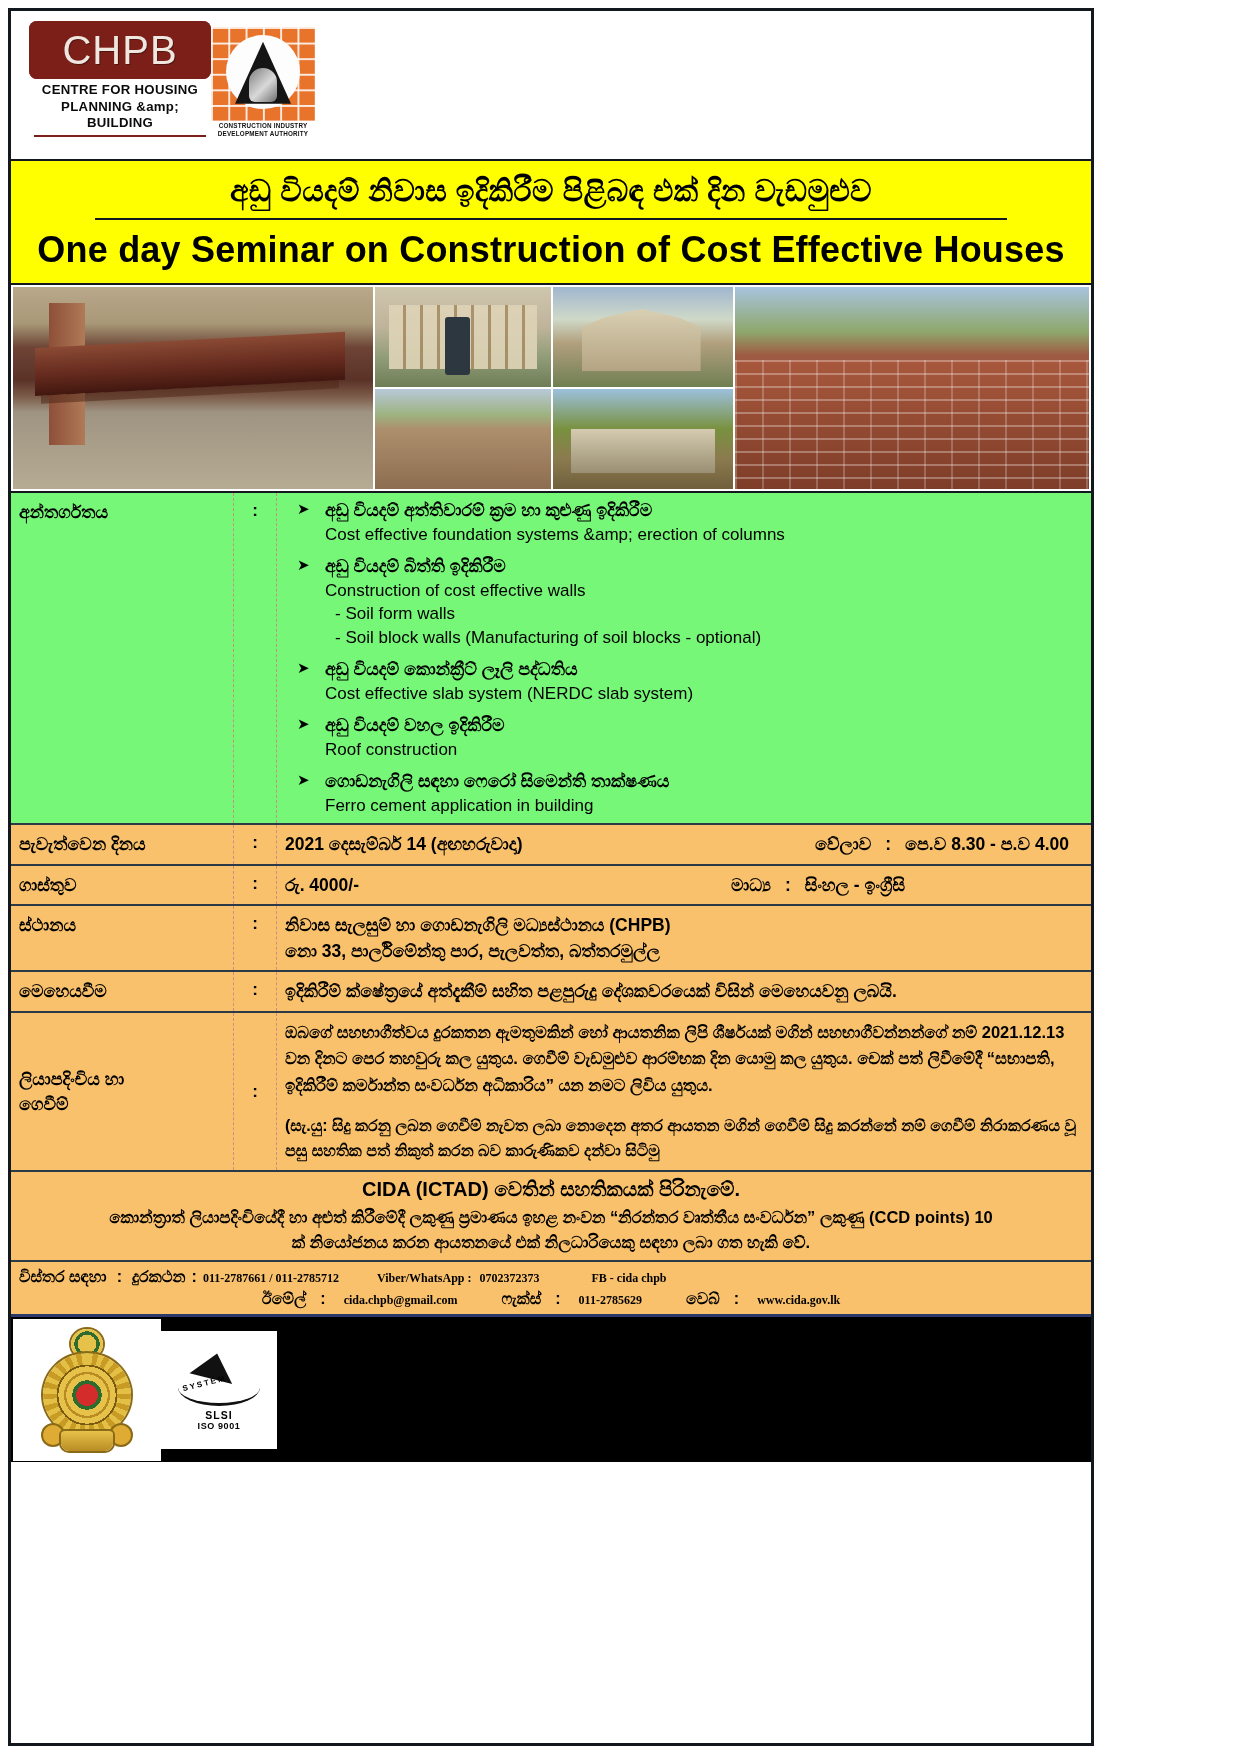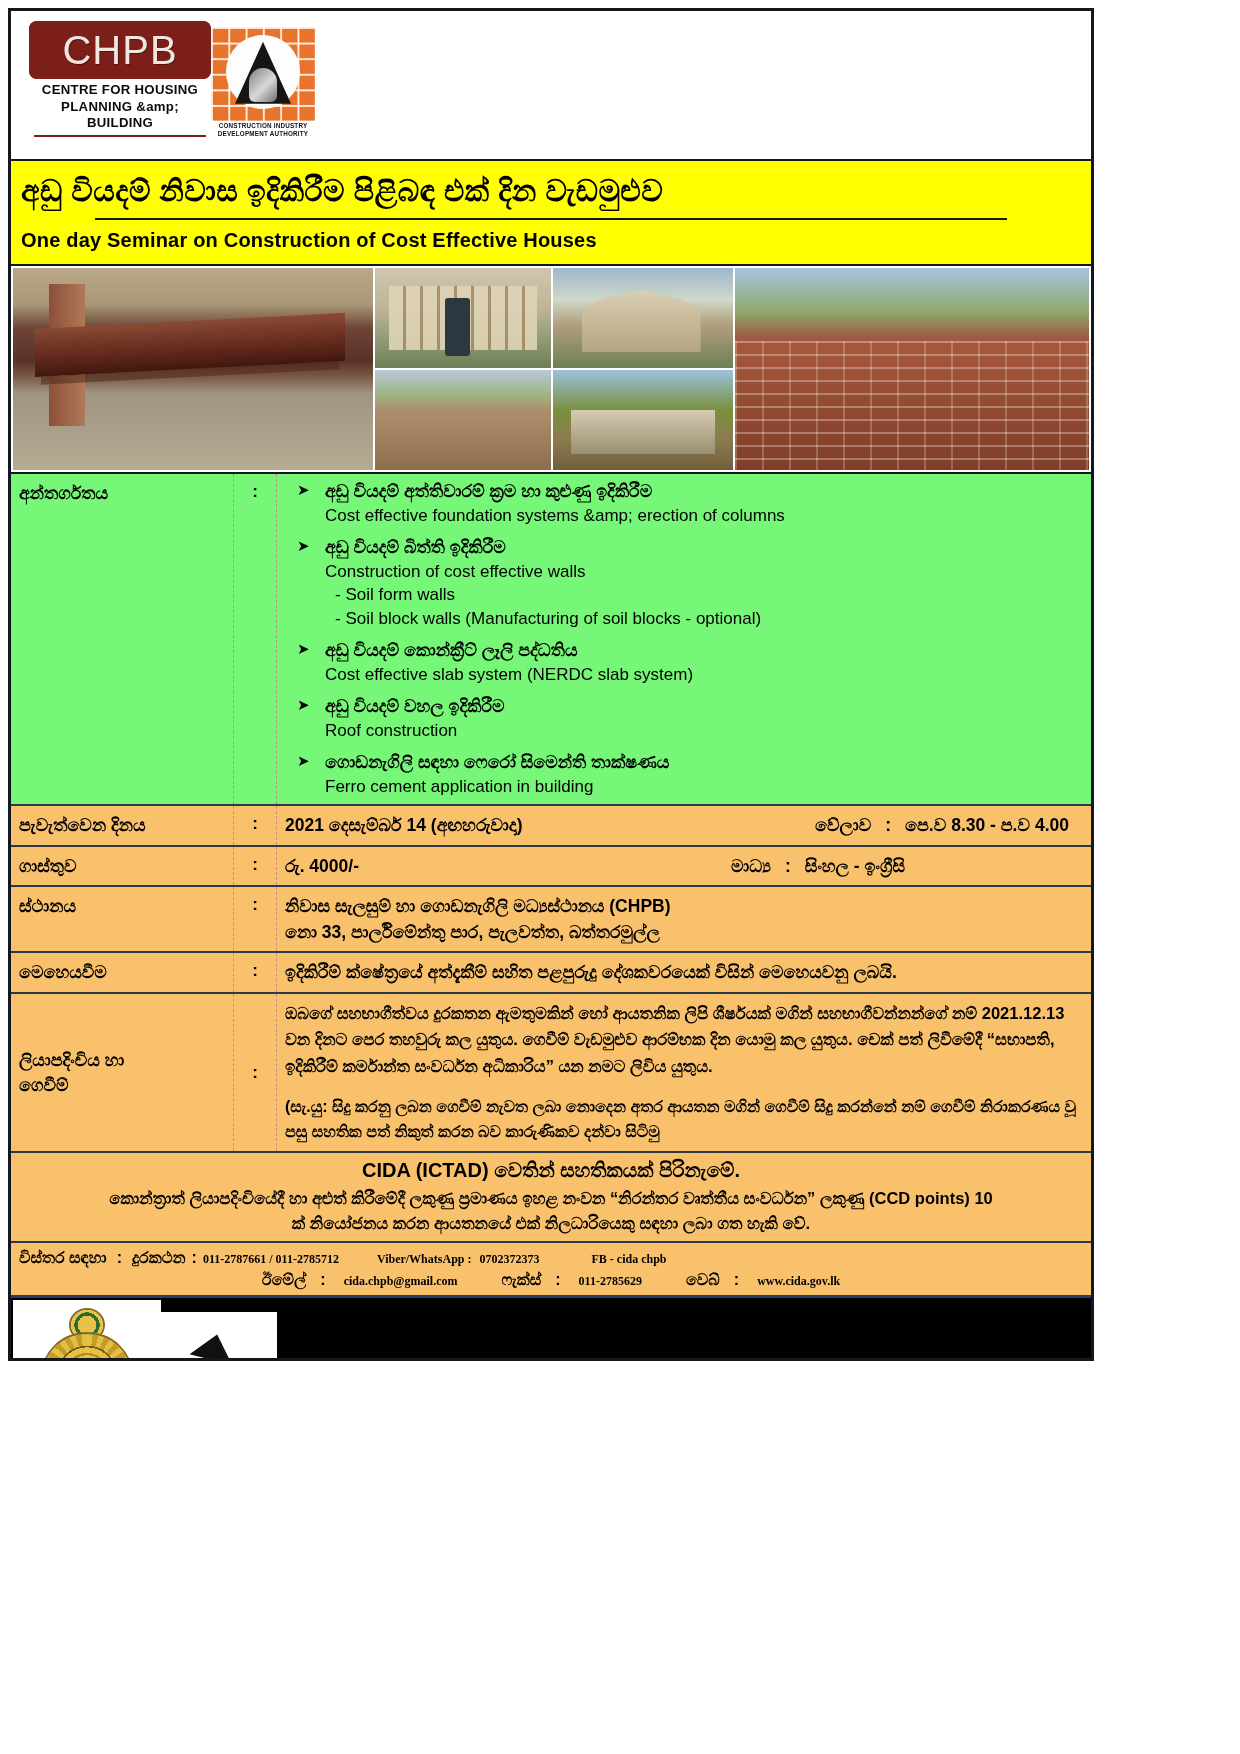--- a/index.html
+++ b/index.html
@@ -11,21 +11,21 @@
   }
   .poster{
     position:relative;
     width:1240px;height:1754px;
     box-sizing:border-box;
     background:#fff;
   }
   .frame{
     position:absolute;
     left:8px; top:8px;
-    width:1086px; height:1353px;
+    width:1086px; height:1738px;
     box-sizing:border-box;
     border:3px solid #13181f;
     background:#fff;
     overflow:hidden;
   }
 
   
   .header{
     display:flex;
     align-items:flex-start;
@@ -145,34 +145,34 @@
     padding:1px 0 1px 0;
     width:104px;
   }
 
   
   .banner{
     background:#ffff00;
     border-top:2px solid #13181f;
     border-bottom:2px solid #13181f;
     padding:12px 10px 12px 10px;
-    text-align:left;
+    text-align:center;
   }
   .banner-si{
     font-size:30px;
     font-weight:bold;
     line-height:1.2;
     letter-spacing:.4px;
   }
   .banner-rule{
     width:86%;height:2px;background:#13181f;
     margin:9px auto 9px auto;
   }
   .banner-en{
-    font-size:20px;
+    font-size:36px;
     font-weight:bold;
     letter-spacing:.2px;
   }
 
   
   .photos{
     height:208px;
     display:flex;
     gap:2px;
     background:#fff;

